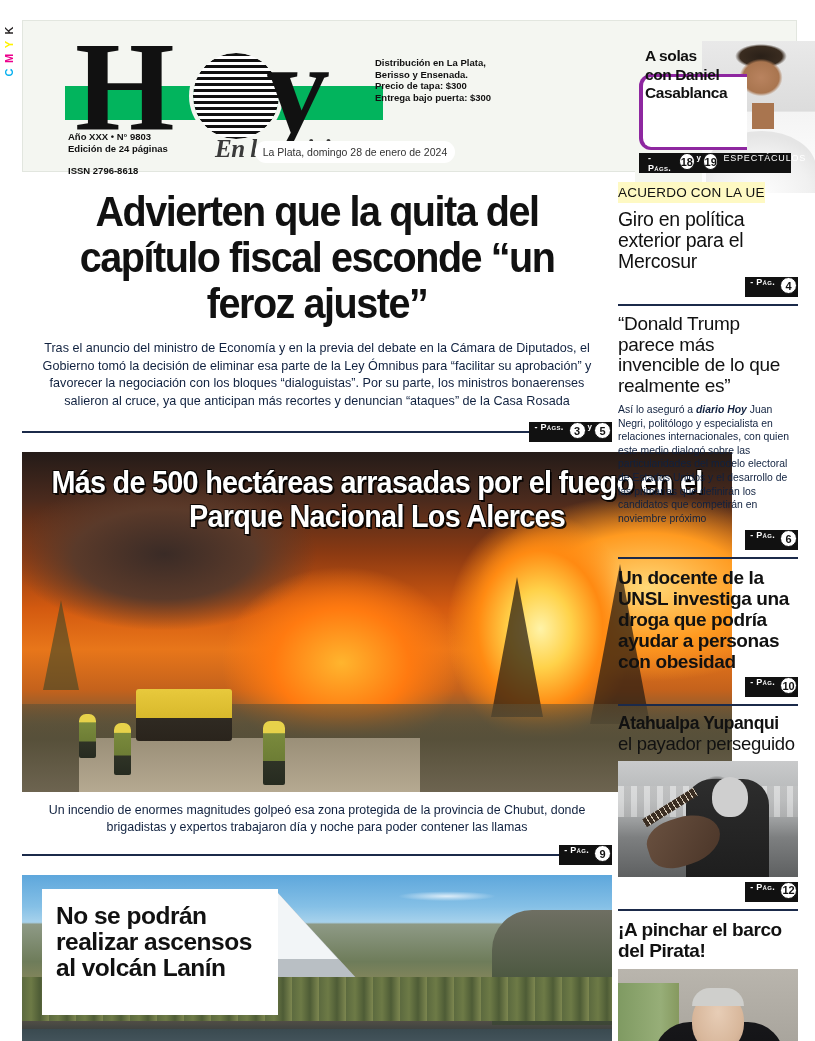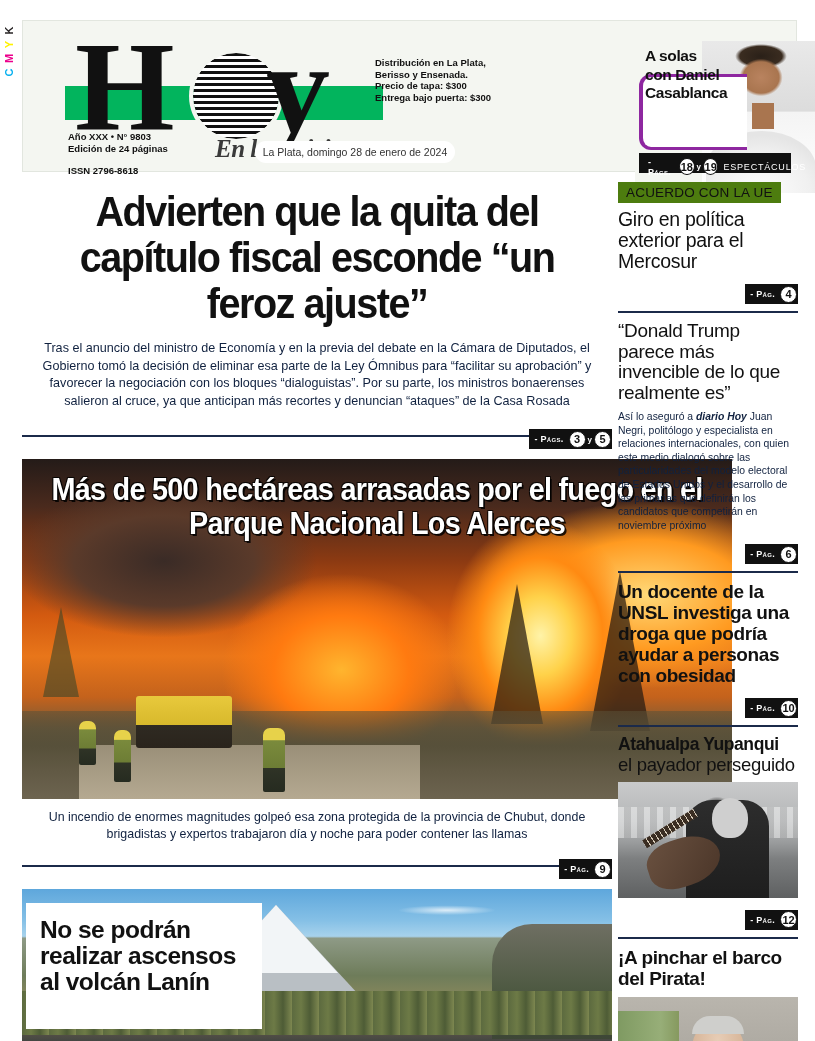--- a/index.html
+++ b/index.html
@@ -120,21 +120,21 @@
     font-size: 15.5px; font-weight: bold; line-height: 18.5px;
     letter-spacing: -0.4px; color: #111;
   }
   .promo-badge {
     position: absolute; left: 4px; top: 112px;
     width: 152px; height: 20px; background: #111;
     display: flex; align-items: center; padding-left: 4px;
   }
 
   
-  .pgbadge { display: inline-flex; align-items: center; height: 20px; background: #111; margin-top: 7px; }
+  .pgbadge { display: inline-flex; align-items: flex-start; height: 20px; background: #111; }
   .pgbadge .lbl {
     color: #fff; font-size: 9px; font-weight: bold;
     letter-spacing: 0.3px; padding: 0 4px 0 5px;
     font-variant: small-caps; text-transform: none;
   }
   .pgbadge .num {
     width: 17px; height: 17px; border-radius: 50%;
     background: #fff; border: 1.5px solid #111; color: #111;
     font-size: 11px; font-weight: bold;
     display: flex; align-items: center; justify-content: center;
@@ -257,40 +257,40 @@
   .volcano-photo .rightrock {
     position: absolute; right: 0; top: 18%; width: 120px; height: 58%;
     background: linear-gradient(to bottom, #6f6f63 0%, #4f5a43 55%, #3d4636 100%);
     border-top-left-radius: 40px;
   }
   .volcano-photo .water {
     position: absolute; left: 0; right: 0; bottom: 0; height: 22%;
     background: linear-gradient(to bottom, #3a4a50 0%, #4d5d66 60%, #67757c 100%);
   }
   .volcano-box {
-    position: absolute; left: 4px; top: 14px; width: 236px; height: 126px;
+    position: absolute; left: 20px; top: 14px; width: 236px; height: 126px;
     background: #fff; padding: 14px 14px 0 14px;
   }
   .volcano-title {
     font-family: "Liberation Sans Narrow", "Liberation Sans", sans-serif;
     font-weight: bold; font-size: 24.5px; line-height: 26px;
     color: #111; letter-spacing: -0.5px;
   }
   .volcano-sub {
     margin-top: 9px; font-size: 10.6px; line-height: 14.5px; color: #10213f;
   }
 
   
   .side-col {
     position: absolute; left: 618px; top: 182px; width: 180px;
   }
   .side-col .divider { height: 2px; background: #1b2a4a; margin: 7px 0 8px 0; }
   .kicker {
-    background: #4d7c0f; color: #111; font-size: 13.5px;
-    padding: 3px 8px; display: inline-block; letter-spacing: 0.2px; text-align: right;
+    background: #fef9c3; color: #111; font-size: 13.5px;
+    padding: 3px 0; display: inline-block; letter-spacing: 0.2px; text-align: right;
   }
   .side-head-serif {
     font-family: "Liberation Sans Narrow", "Liberation Sans", sans-serif;
     font-size: 19.5px; line-height: 21px; color: #111; margin-top: 6px;
     letter-spacing: -0.3px;
   }
   .side-head-quote {
     font-family: "Liberation Sans Narrow", "Liberation Sans", sans-serif;
     font-size: 19px; line-height: 20.5px; color: #111;
     letter-spacing: -0.3px;

